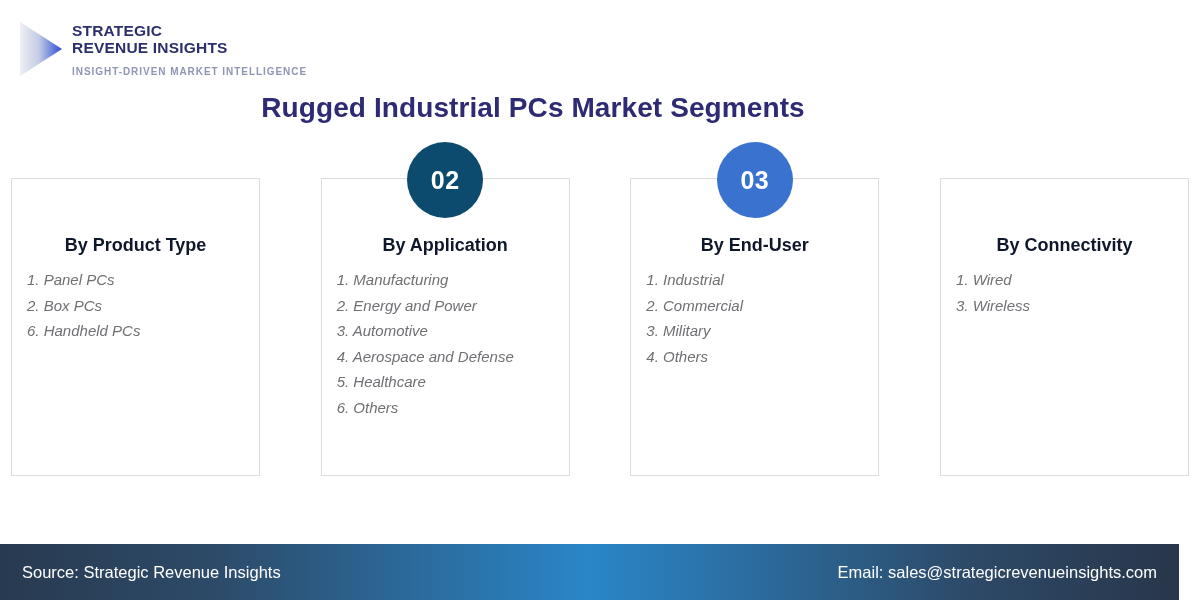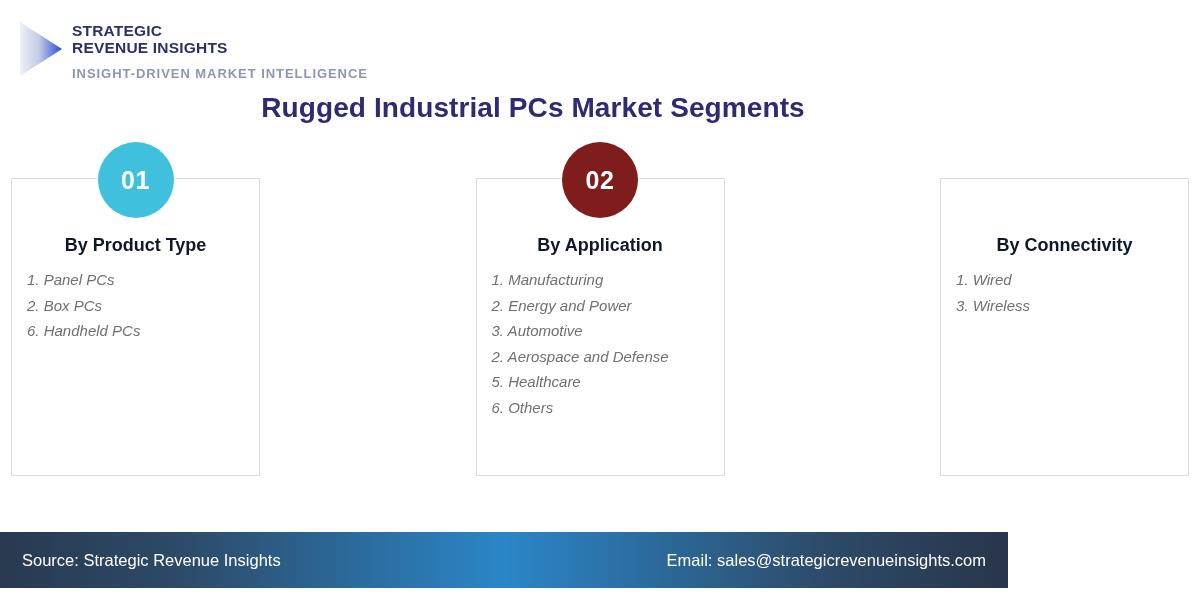--- a/index.html
+++ b/index.html
@@ -39,21 +39,21 @@
   .logo-name {
     font-size: 15.5px;
     font-weight: bold;
     color: #2b2f6b;
     letter-spacing: 0.2px;
     line-height: 1.12;
     white-space: pre-line;
   }
   .logo-tagline {
     margin-top: 9px;
-    font-size: 13px;
+    font-size: 10px;
     font-weight: bold;
     color: #8e95b5;
     letter-spacing: 0.95px;
     white-space: nowrap;
   }
 
   
   .page-title {
     position: absolute;
     top: 92px;
@@ -118,22 +118,22 @@
     color: #6f6f74;
     line-height: 25.5px;
     white-space: nowrap;
     font-style: italic;
   }
 
   
   .footer {
     position: absolute;
     left: 0;
-    bottom: 12px;
-    width: 1008px;
+    bottom: 0;
+    width: 1179px;
     height: 56px;
     background: linear-gradient(90deg, #283a50 0%, #2d4a68 18%, #2a86c8 50%, #2d4a68 82%, #28364a 100%);
     display: flex;
     align-items: center;
     justify-content: space-between;
     box-sizing: border-box;
     padding: 0 22px;
     text-align: center;
   }
   .footer-text {
@@ -163,46 +163,55 @@
 REVENUE INSIGHTS</span>
     <span class="logo-tagline">INSIGHT-DRIVEN MARKET INTELLIGENCE</span>
   </span>
 </div>
 
 <div class="page-title">Rugged Industrial PCs Market Segments</div>
 
 <div class="cards-row">
 
   <div class="card">
-    <div class="card-badge" style="background: rgb(63, 192, 220);">
-      <span>01</span>
-    </div>
     <div class="card-heading">By Product Type</div>
     <ul class="card-list">
       <li>1. Panel PCs</li>
       <li>2. Box PCs</li>
       <li>6. Handheld PCs</li>
     </ul>
   </div>
 
   <div class="card">
-    <div class="card-badge" style="background: #7f1d1d;">
+    <div class="card-badge" style="background: #0c4a6e;">
       <span>02</span>
     </div>
     <div class="card-heading">By Application</div>
     <ul class="card-list">
       <li>1. Manufacturing</li>
       <li>2. Energy and Power</li>
       <li>3. Automotive</li>
-      <li>2. Aerospace and Defense</li>
+      <li>4. Aerospace and Defense</li>
       <li>5. Healthcare</li>
       <li>6. Others</li>
     </ul>
   </div>
 
+  <div class="card">
+    <div class="card-badge" style="background: rgb(58, 114, 208);">
+      <span>03</span>
+    </div>
+    <div class="card-heading">By End-User</div>
+    <ul class="card-list">
+      <li>1. Industrial</li>
+      <li>2. Commercial</li>
+      <li>3. Military</li>
+      <li>4. Others</li>
+    </ul>
+  </div>
 
   <div class="card">
     <div class="card-heading">By Connectivity</div>
     <ul class="card-list">
       <li>1. Wired</li>
       <li>3. Wireless</li>
     </ul>
   </div>
 
 </div>

